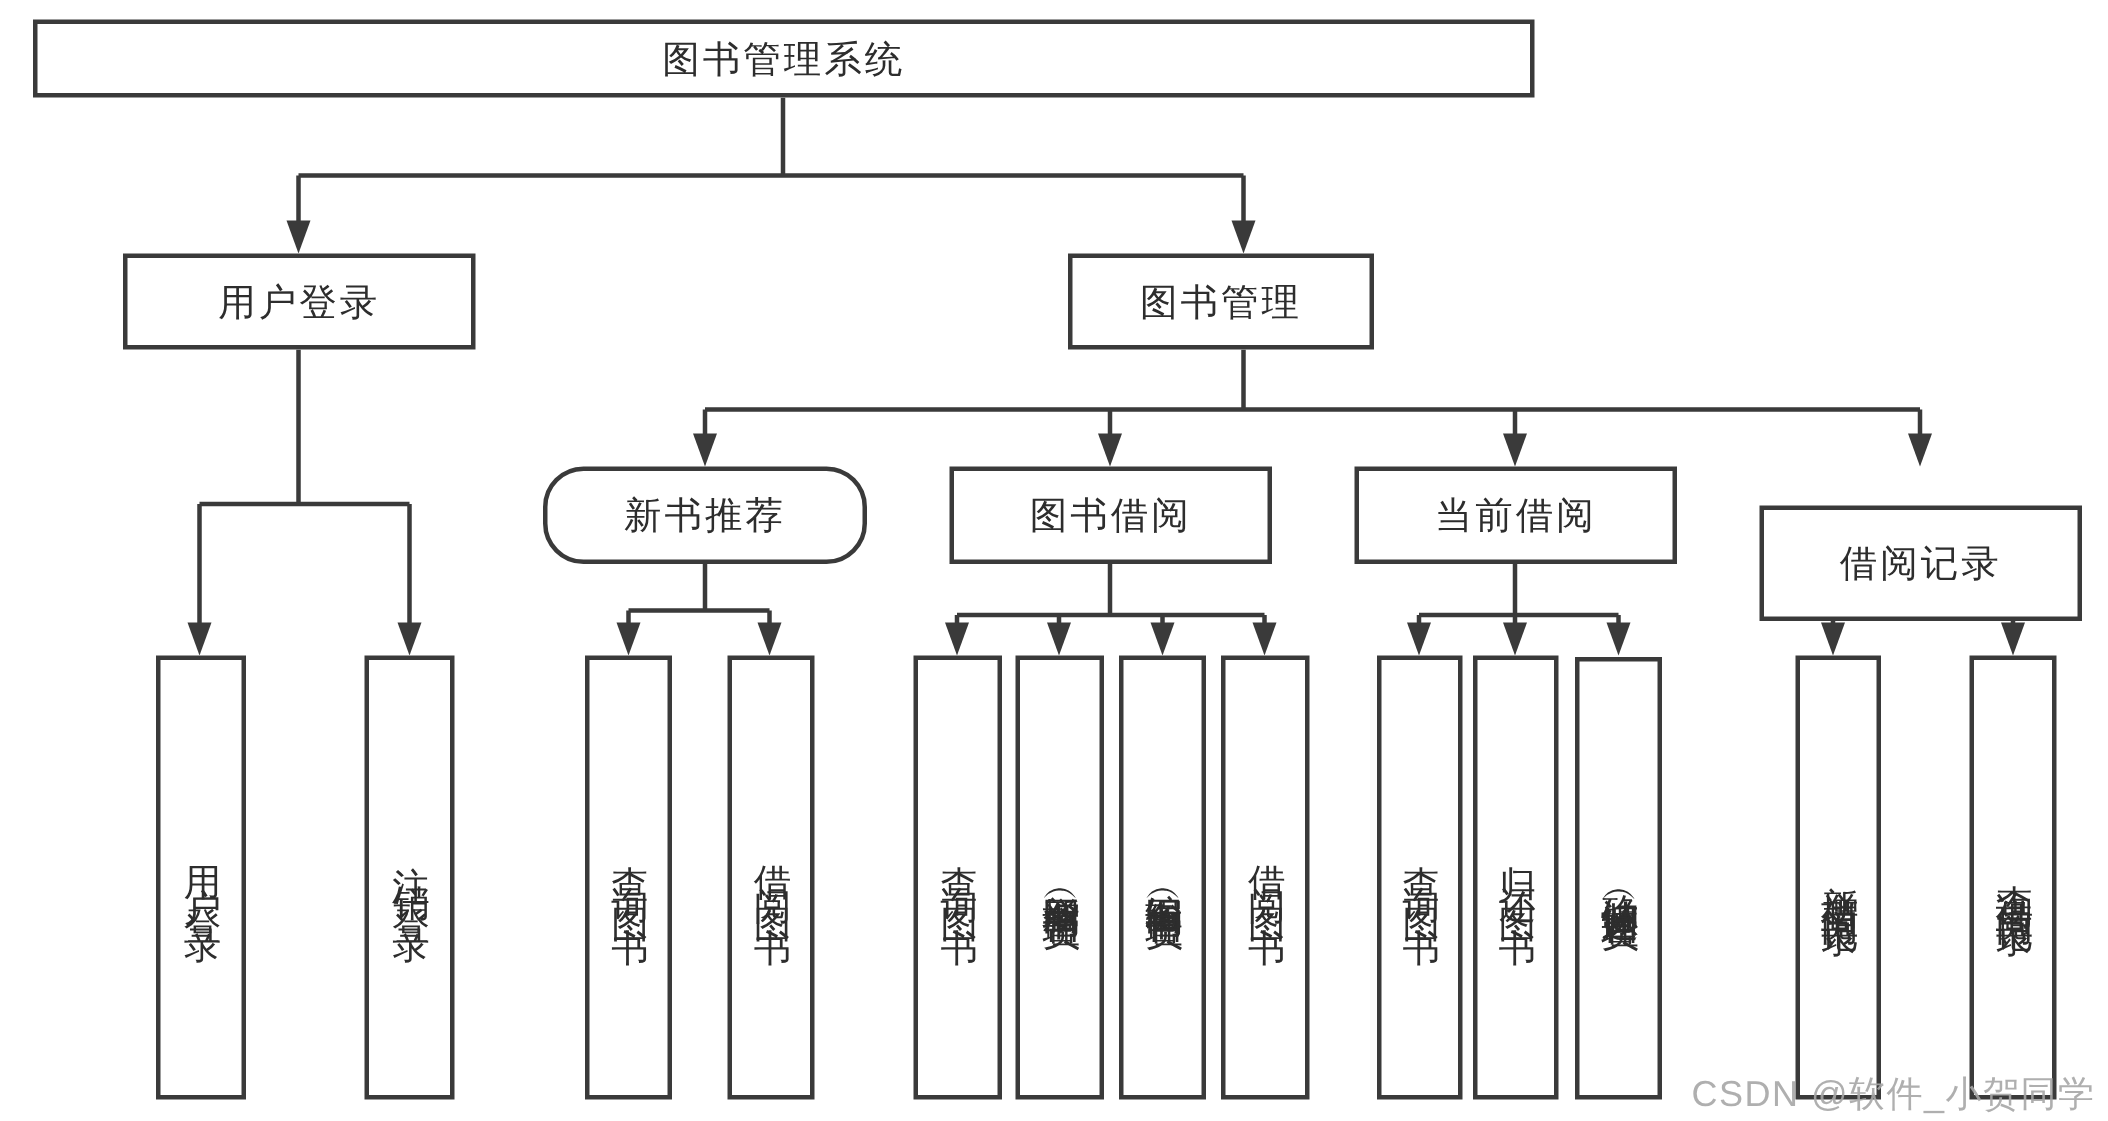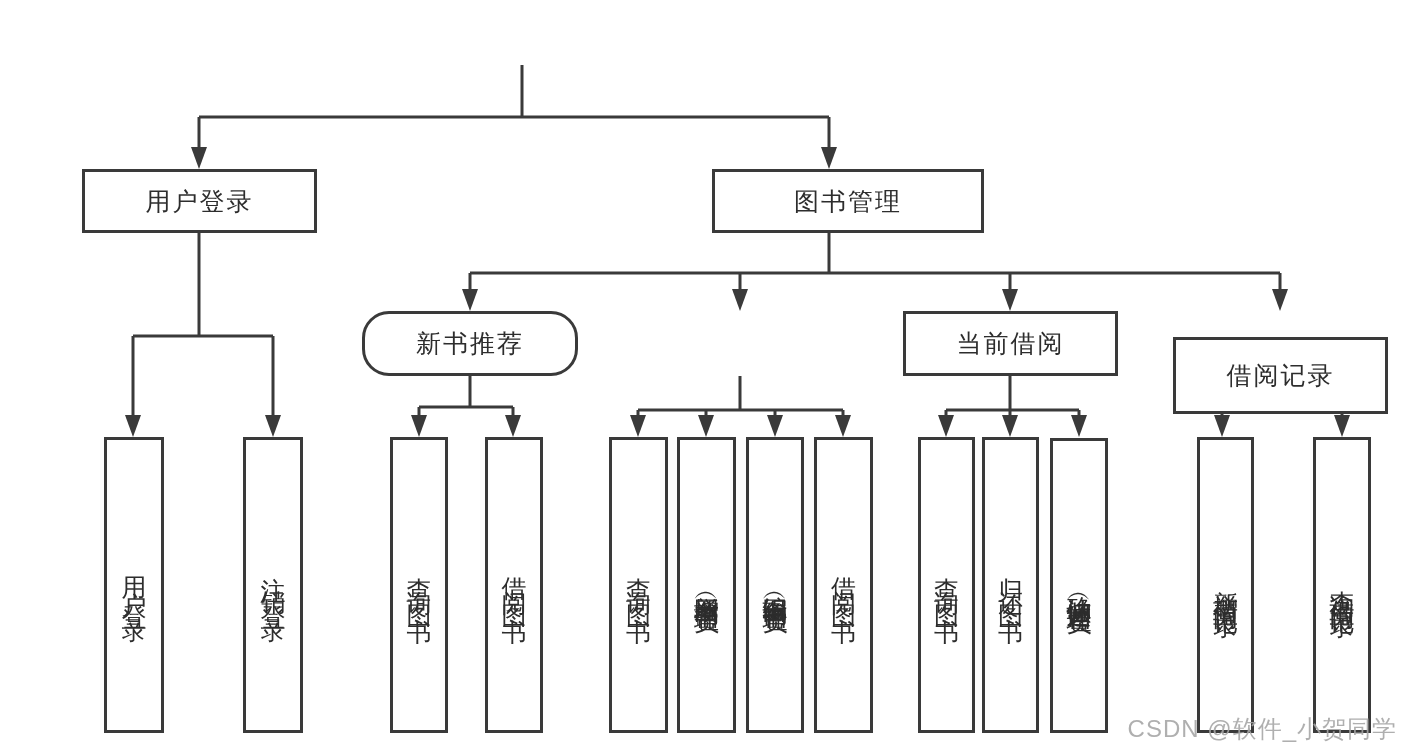--- a/index.html
+++ b/index.html
@@ -103,25 +103,27 @@
       <polygon points="1002,415 1018,415 1010,437"></polygon>
       <polygon points="1071,415 1087,415 1079,437"></polygon>
     </g>
     <g>
       <path d="M1280,376 V409 M1222,409 H1342 M1222,409 V420 M1342,409 V420"></path>
       <polygon points="1214,415 1230,415 1222,437"></polygon>
       <polygon points="1334,415 1350,415 1342,437"></polygon>
     </g>
   </svg>
 
+  <div class="node hbox" style="left:22px; top:13px; width:1001px; height:52px;">图书管理系统</div>
 
   <div class="node hbox" style="left:82px; top:169px; width:235px; height:64px;">用户登录</div>
-  <div class="node hbox" style="left:712px; top:169px; width:272px; height:64px;">图书管理</div>
+  <div class="node hbox" style="left:712px; top:169px; width:204px; height:64px;">图书管理</div>
 
   <div class="node hbox" style="left:362px; top:311px; width:216px; height:65px;border-radius:27px;">新书推荐</div>
+  <div class="node hbox" style="left:633px; top:311px; width:215px; height:65px;">图书借阅</div>
   <div class="node hbox" style="left:903px; top:311px; width:215px; height:65px;">当前借阅</div>
   <div class="node hbox" style="left:1173px; top:311px; width:215px; height:77px;margin-top:26px;">借阅记录</div>
 
   <div class="node vbox short" style="left:104px; top:437px; width:60px; height:296px;">用户登录</div>
   <div class="node vbox short" style="left:243px; top:437px; width:60px; height:296px;">注销登录</div>
 
   <div class="node vbox short" style="left:390px; top:437px; width:58px; height:296px;">查询图书</div>
   <div class="node vbox short" style="left:485px; top:437px; width:58px; height:296px;">借阅图书</div>
 
   <div class="node vbox short" style="left:609px; top:437px; width:59px; height:296px;">查询图书</div>

